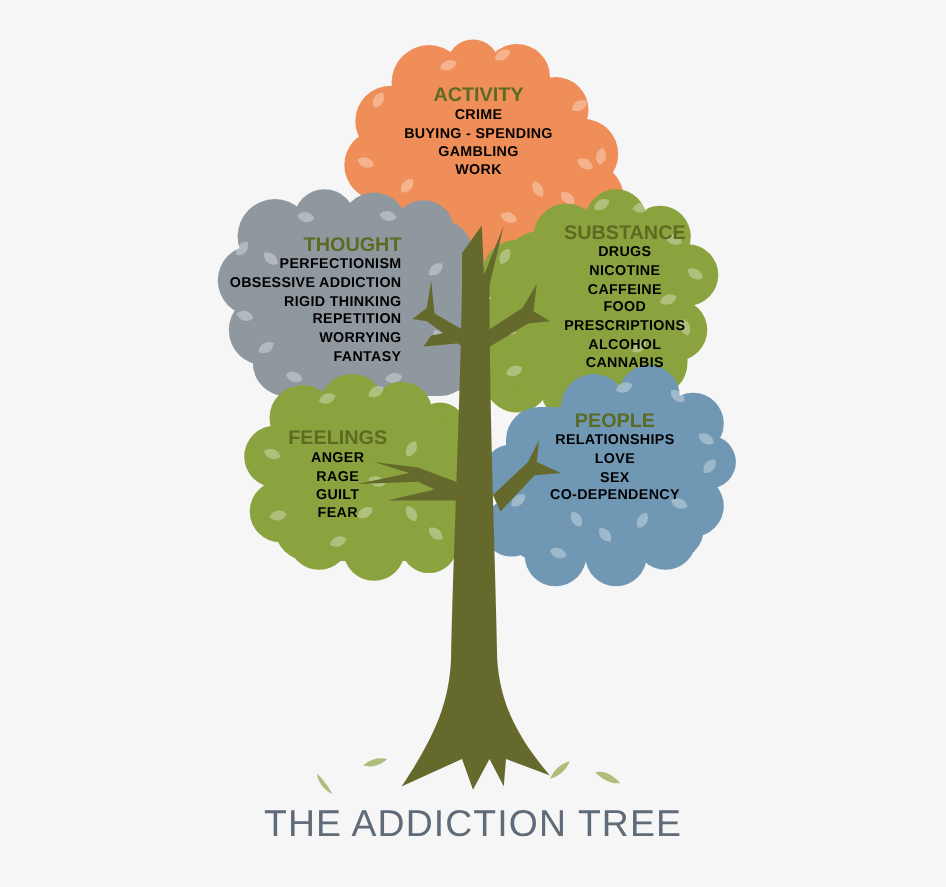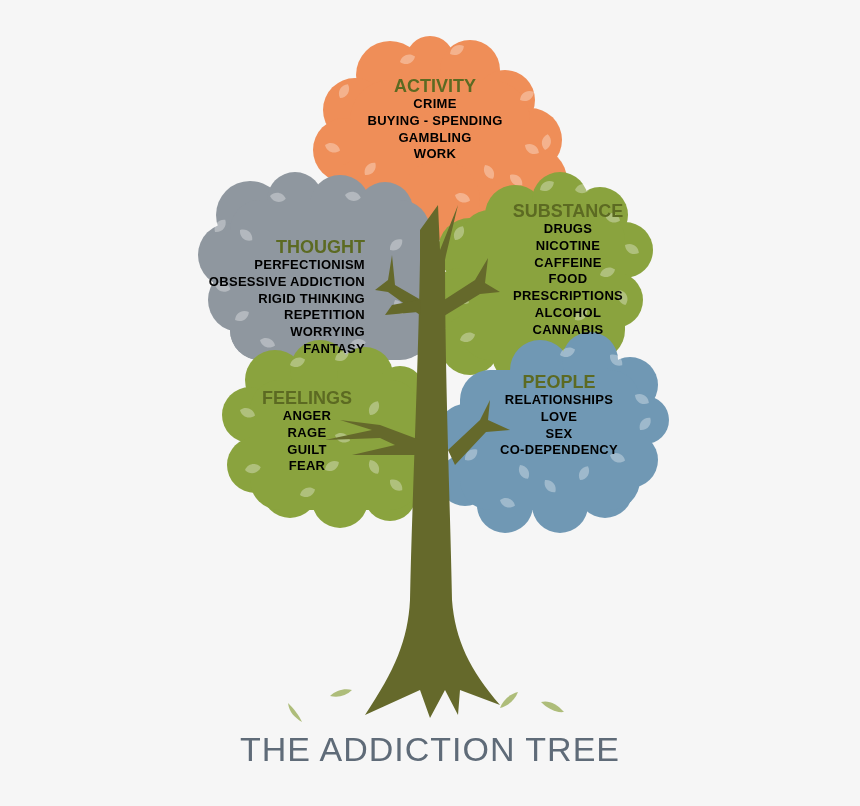--- a/index.html
+++ b/index.html
@@ -3,21 +3,21 @@
 <meta charset="utf-8">
 <style>
   html, body { margin:0; padding:0; }
   body { width:860px; height:806px; background:#f6f6f6; position:relative; overflow:hidden;
          font-family:"Liberation Sans", sans-serif; }
   svg.art { position:absolute; left:0; top:0; }
   .cloud-text { position:absolute; font-family:"Liberation Sans", sans-serif; font-weight:bold; }
   .cat-title { font-size:18px; line-height:20px; letter-spacing:0px; }
   .cat-item { color:#000000; font-size:13px; line-height:16.8px; letter-spacing:0.3px; }
   .center { text-align:center; }
-  .right { text-align:right;margin-top:25px; }
+  .right { text-align:right; }
   .left { text-align:center; }
   .title { position:absolute; left:0; width:860px; top:730px; text-align:center;
            font-family:"Liberation Sans", sans-serif; font-size:34px; letter-spacing:1px;
            color:#5f6b78; }
 </style>
 </head>
 <body>
 
 <svg class="art" width="860" height="806" viewBox="0 0 860 806">
   <defs>

